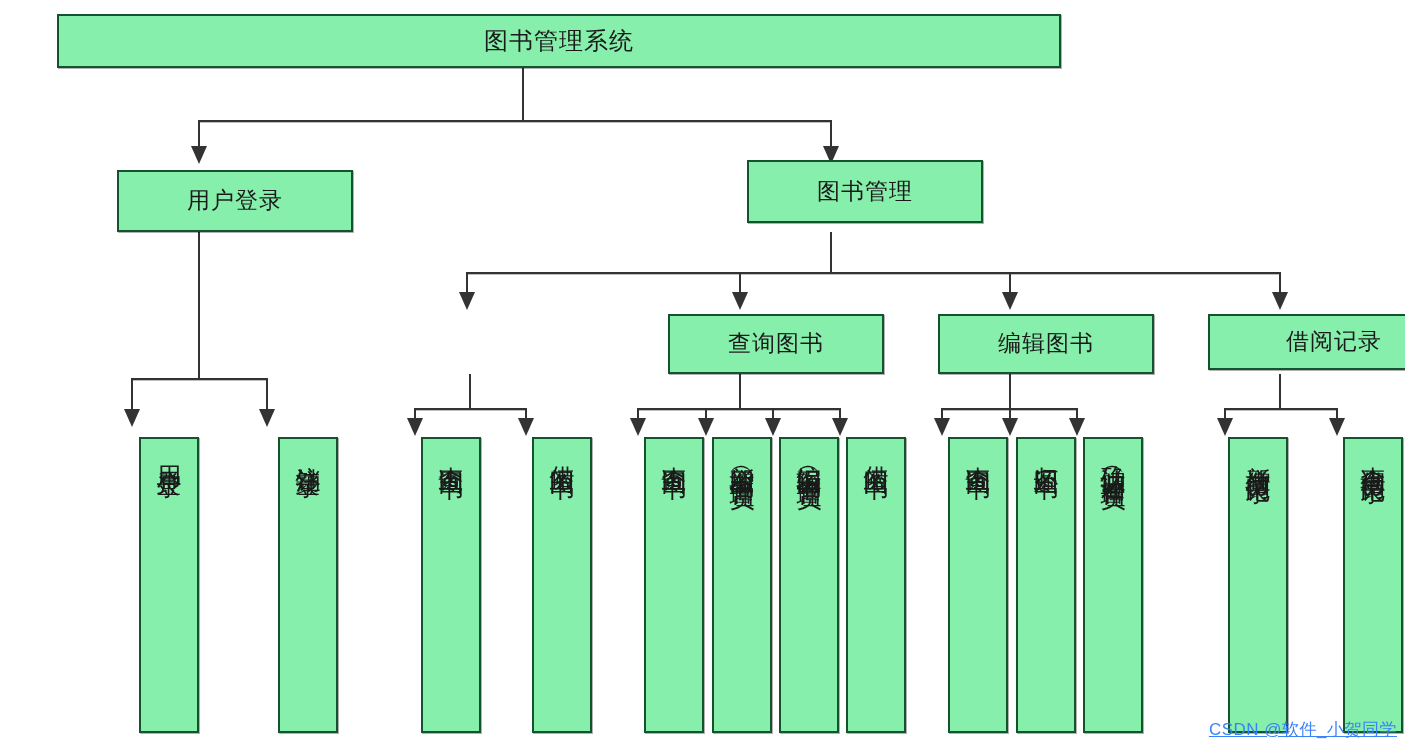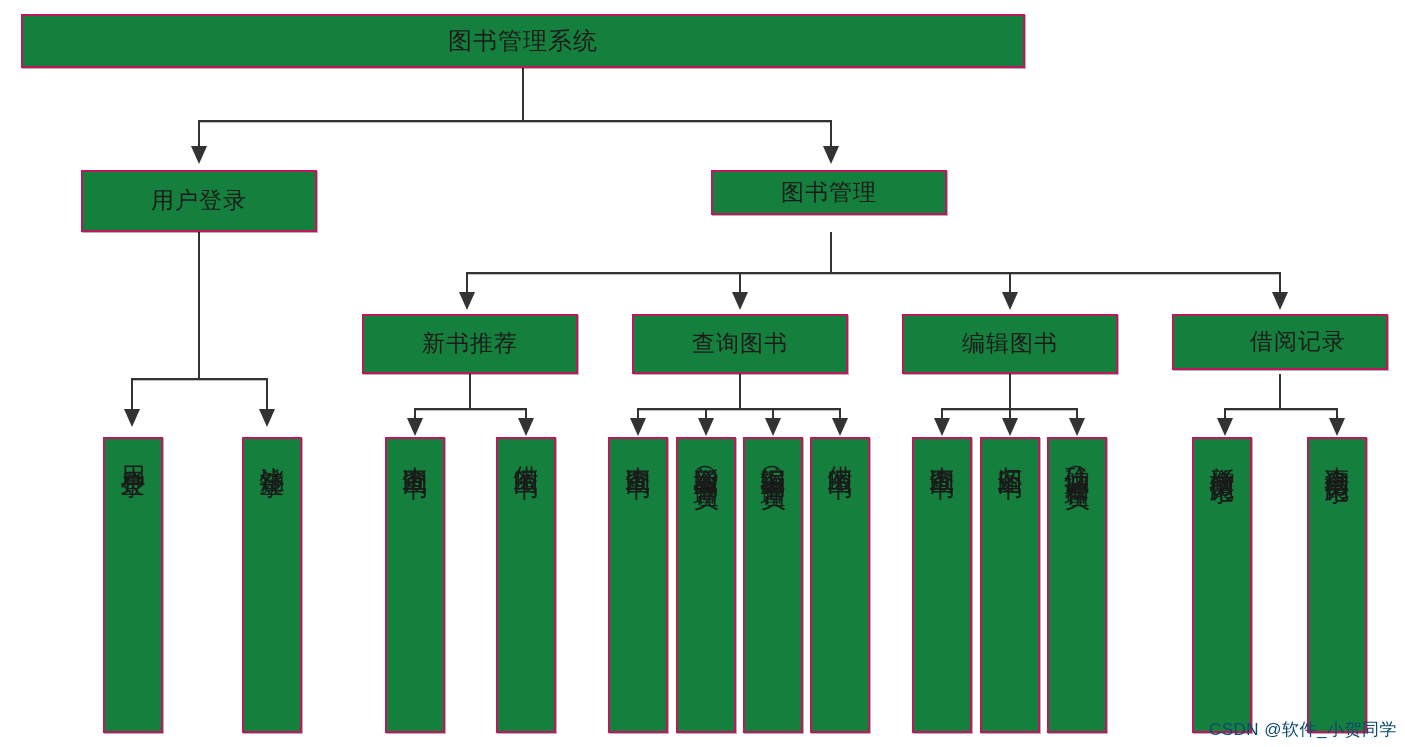--- a/index.html
+++ b/index.html
@@ -10,28 +10,29 @@
     font-family:"Liberation Sans","DejaVu Sans",sans-serif;
     overflow:hidden;
     position:relative;
   }
   #diagram{position:absolute;left:0;top:0;width:1405px;height:747px;}
 
   
   .node{
     position:absolute;
     box-sizing:border-box;
-    background:#15803d;
-    border:2px solid #be185d;
+    background:#86efac;
+    border:2px solid #14532d;
     box-shadow:1px 1px 0 rgba(0,0,0,.30);
     display:flex;
     align-items:center;
     justify-content:center;
     color:#1a1a1a;
     z-index:3;
+    margin-left:36px;
   }
   .node .label{
     display:block;
     text-align:center;
     line-height:1.18;
     white-space:pre-line;
   }
   
   .node.h .label{font-size:23px;letter-spacing:1px;}
   .node.h.root .label{font-size:24px;}
@@ -61,25 +62,26 @@
     border-right:8px solid transparent;
     border-top:18px solid #333333;
     z-index:2;
   }
 
   
   #watermark{
     position:absolute;
     right:8px;bottom:6px;
     font-size:17px;
-    color:#0c4a6e;
+    color:#3b82f6;
     letter-spacing:.5px;
     z-index:5;
     pointer-events:none;
     white-space:nowrap;
+    text-decoration:underline;
   }
 </style>
 </head>
 <body>
 
 <div id="diagram">
 
   <div class="node h root" style="left:21px;top:14px;width:1004px;height:54px;">
     <span class="label">图书管理系统</span>
   </div>
@@ -87,21 +89,21 @@
   <div class="line vline" style="left:522px;top:68px;width:2px;height:53px;"></div>
   <div class="line hline" style="left:198px;top:120px;width:634px;height:2px;"></div>
   <div class="line vline" style="left:198px;top:120px;width:2px;height:28px;"></div>
   <div class="arrow" style="left:191px;top:146px;"></div>
   <div class="line vline" style="left:830px;top:120px;width:2px;height:28px;"></div>
   <div class="arrow" style="left:823px;top:146px;"></div>
 
   <div class="node h" style="left:81px;top:170px;width:236px;height:62px;">
     <span class="label">用户登录</span>
   </div>
-  <div class="node h" style="left:711px;top:170px;width:236px;height:45px;justify-content:center;">
+  <div class="node h" style="left:711px;top:160px;width:236px;height:63px;justify-content:center;">
     <span class="label">图书管理</span>
   </div>
 
   <div class="line vline" style="left:198px;top:232px;width:2px;height:147px;"></div>
   <div class="line hline" style="left:131px;top:378px;width:137px;height:2px;"></div>
   <div class="line vline" style="left:131px;top:378px;width:2px;height:33px;"></div>
   <div class="arrow" style="left:124px;top:409px;"></div>
   <div class="line vline" style="left:266px;top:378px;width:2px;height:33px;"></div>
   <div class="arrow" style="left:259px;top:409px;"></div>
 
@@ -109,23 +111,20 @@
   <div class="line hline" style="left:466px;top:272px;width:814px;height:2px;"></div>
   <div class="line vline" style="left:466px;top:272px;width:2px;height:22px;"></div>
   <div class="arrow" style="left:459px;top:292px;"></div>
   <div class="line vline" style="left:739px;top:272px;width:2px;height:22px;"></div>
   <div class="arrow" style="left:732px;top:292px;"></div>
   <div class="line vline" style="left:1009px;top:272px;width:2px;height:22px;"></div>
   <div class="arrow" style="left:1002px;top:292px;"></div>
   <div class="line vline" style="left:1279px;top:272px;width:2px;height:22px;"></div>
   <div class="arrow" style="left:1272px;top:292px;"></div>
 
-  <div class="node h" style="left:362px;top:314px;width:216px;height:60px;">
-    <span class="label">新书推荐</span>
-  </div>
   <div class="node h" style="left:632px;top:314px;width:216px;height:60px;">
     <span class="label">查询图书</span>
   </div>
   <div class="node h" style="left:902px;top:314px;width:216px;height:60px;">
     <span class="label">编辑图书</span>
   </div>
   <div class="node h" style="left:1172px;top:314px;width:216px;height:56px;padding-left:36px;">
     <span class="label">借阅记录</span>
   </div>
 

